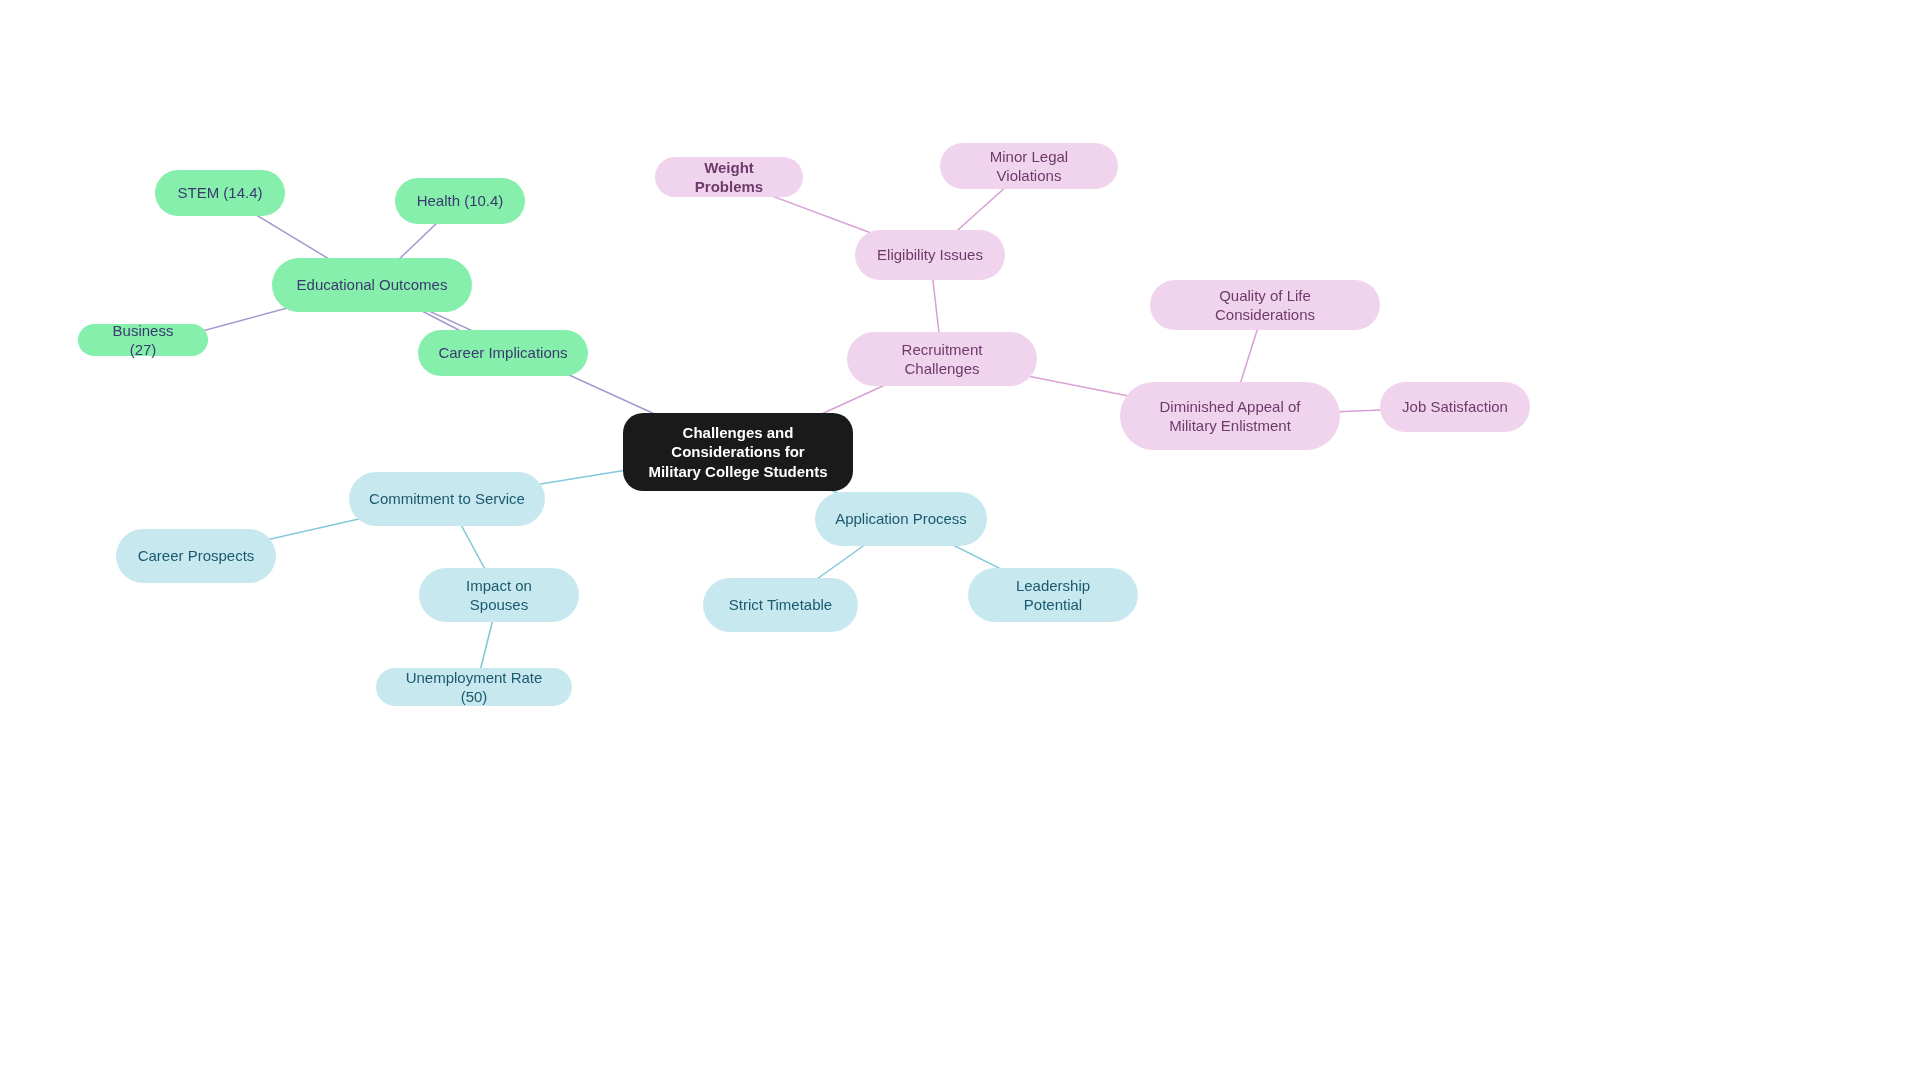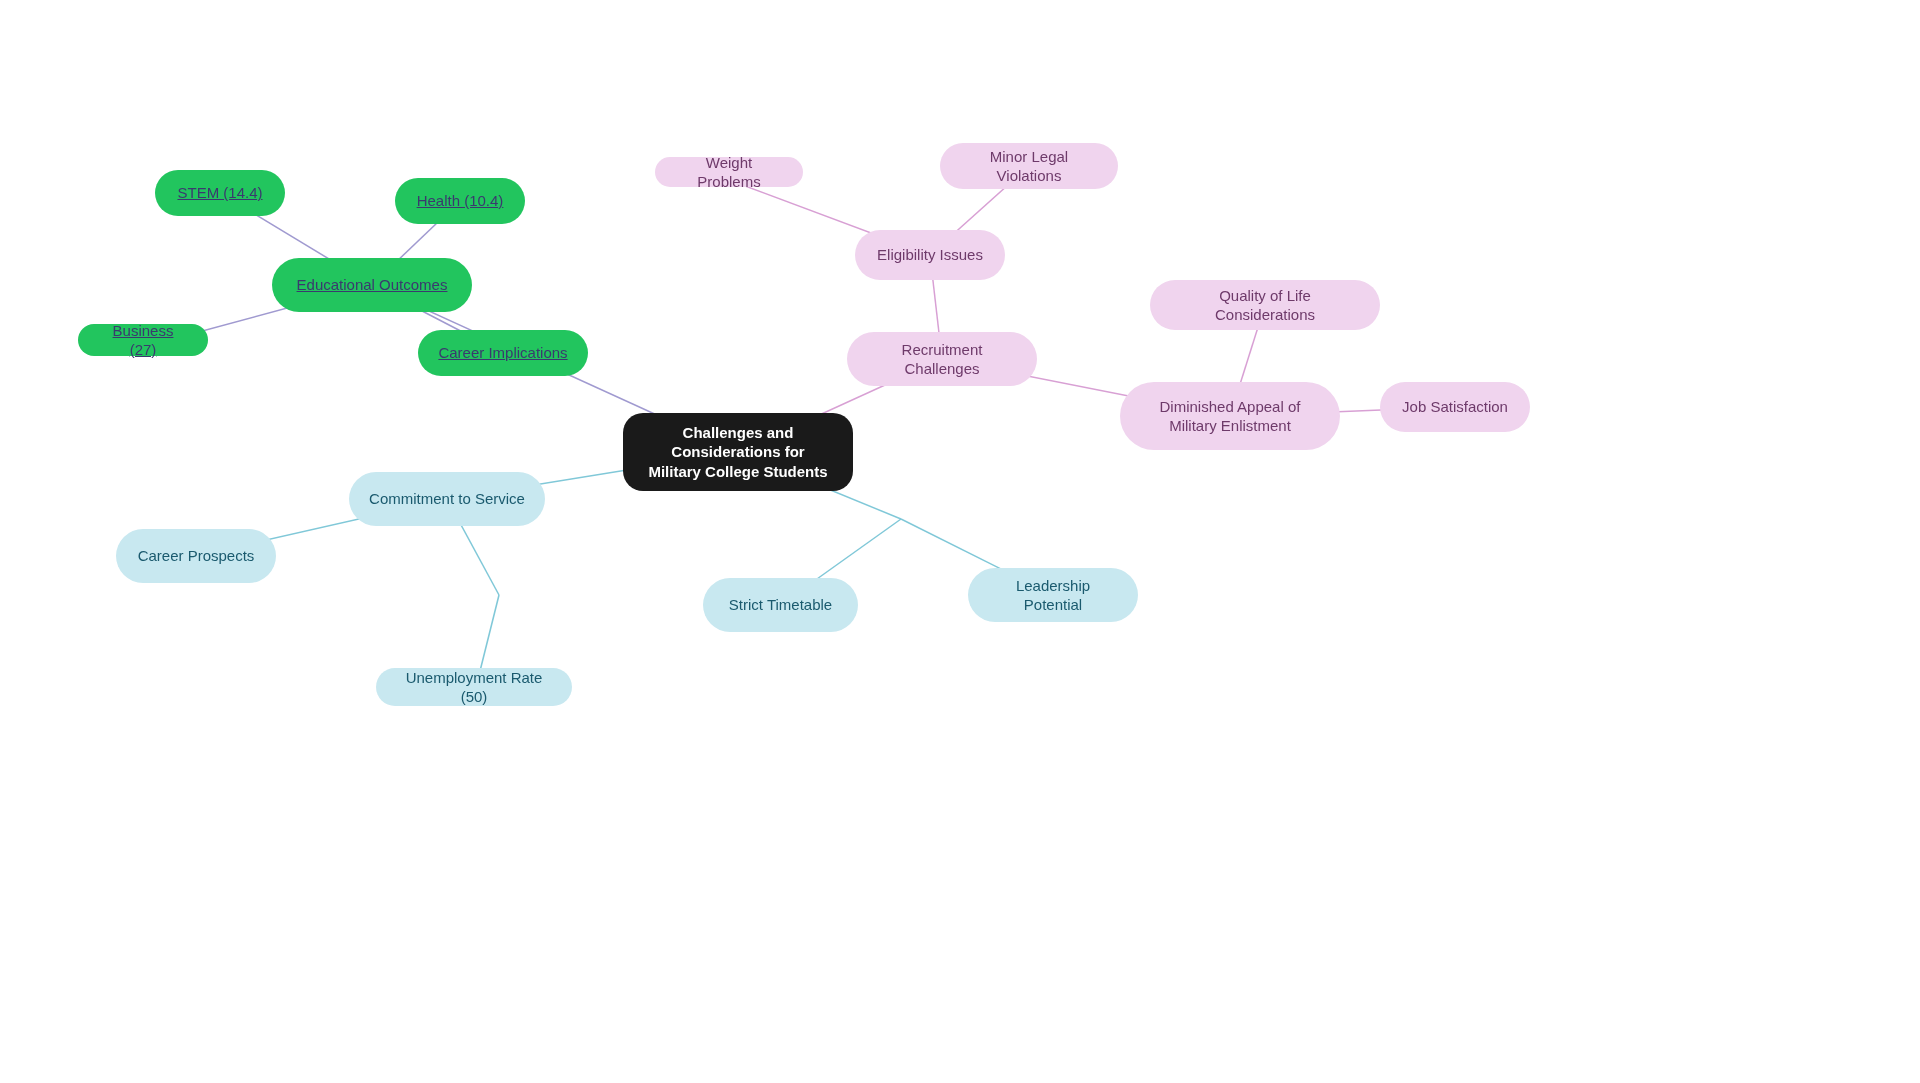--- a/index.html
+++ b/index.html
@@ -46,24 +46,23 @@
       background: #1a1a1a;
       color: #ffffff;
       font-size: 15px;
       font-weight: 600;
       border-radius: 20px;
       width: 230px;
       height: 78px;
     }
 
     .node-purple {
-      background: #22c55e;
+      background: #86efac;
       color: #3a3a6e;
       border: none;
-      text-decoration: underline;
     }
 
     .node-pink {
       background: #f0d4ee;
       color: #6e3a6a;
       border: none;
     }
 
     .node-blue {
       background: #c8e8f0;
@@ -98,24 +97,26 @@
     </svg>
 <div class="node node-center" style="left: 623px; top: 413px; width: 230px; height: 78px;">Challenges and Considerations
 for Military College Students</div>
     <div class="node node-purple" style="left: 272px; top: 258px; width: 200px; height: 54px;">Educational Outcomes</div>
     <div class="node node-purple" style="left: 155px; top: 170px; width: 130px; height: 46px;">STEM (14.4)</div>
     <div class="node node-purple" style="left: 395px; top: 178px; width: 130px; height: 46px;">Health (10.4)</div>
     <div class="node node-purple" style="left: 78px; top: 324px; width: 130px; height: 32px;">Business (27)</div>
     <div class="node node-purple" style="left: 418px; top: 330px; width: 170px; height: 46px;">Career Implications</div>
     <div class="node node-blue" style="left: 116px; top: 529px; width: 160px; height: 54px;">Career Prospects</div>
     <div class="node node-blue" style="left: 349px; top: 472px; width: 196px; height: 54px;">Commitment to Service</div>
+    <div class="node node-blue" style="left: 419px; top: 568px; width: 160px; height: 54px;">Impact on Spouses</div>
     <div class="node node-blue" style="left: 376px; top: 668px; width: 196px; height: 38px;">Unemployment Rate (50)</div>
+    <div class="node node-blue" style="left: 815px; top: 492px; width: 172px; height: 54px;">Application Process</div>
     <div class="node node-blue" style="left: 968px; top: 568px; width: 170px; height: 54px;">Leadership Potential</div>
     <div class="node node-blue" style="left: 703px; top: 578px; width: 155px; height: 54px;">Strict Timetable</div>
     <div class="node node-pink" style="left: 847px; top: 332px; width: 190px; height: 54px;">Recruitment Challenges</div>
     <div class="node node-pink" style="left: 855px; top: 230px; width: 150px; height: 50px;">Eligibility Issues</div>
-    <div class="node node-pink" style="left: 655px; top: 157px; width: 148px; height: 30px;">Weight Problems</div>
+    <div class="node node-pink" style="left: 655px; top: 157px; width: 148px; height: 40px; font-weight: bold;">Weight Problems</div>
     <div class="node node-pink" style="left: 940px; top: 143px; width: 178px; height: 46px;">Minor Legal Violations</div>
     <div class="node node-pink" style="left: 1120px; top: 382px; width: 220px; height: 68px;">Diminished Appeal of Military
 Enlistment</div>
     <div class="node node-pink" style="left: 1150px; top: 280px; width: 230px; height: 50px;">Quality of Life Considerations</div>
     <div class="node node-pink" style="left: 1380px; top: 382px; width: 150px; height: 50px;">Job Satisfaction</div>
   </div>
 
 </body></html>

